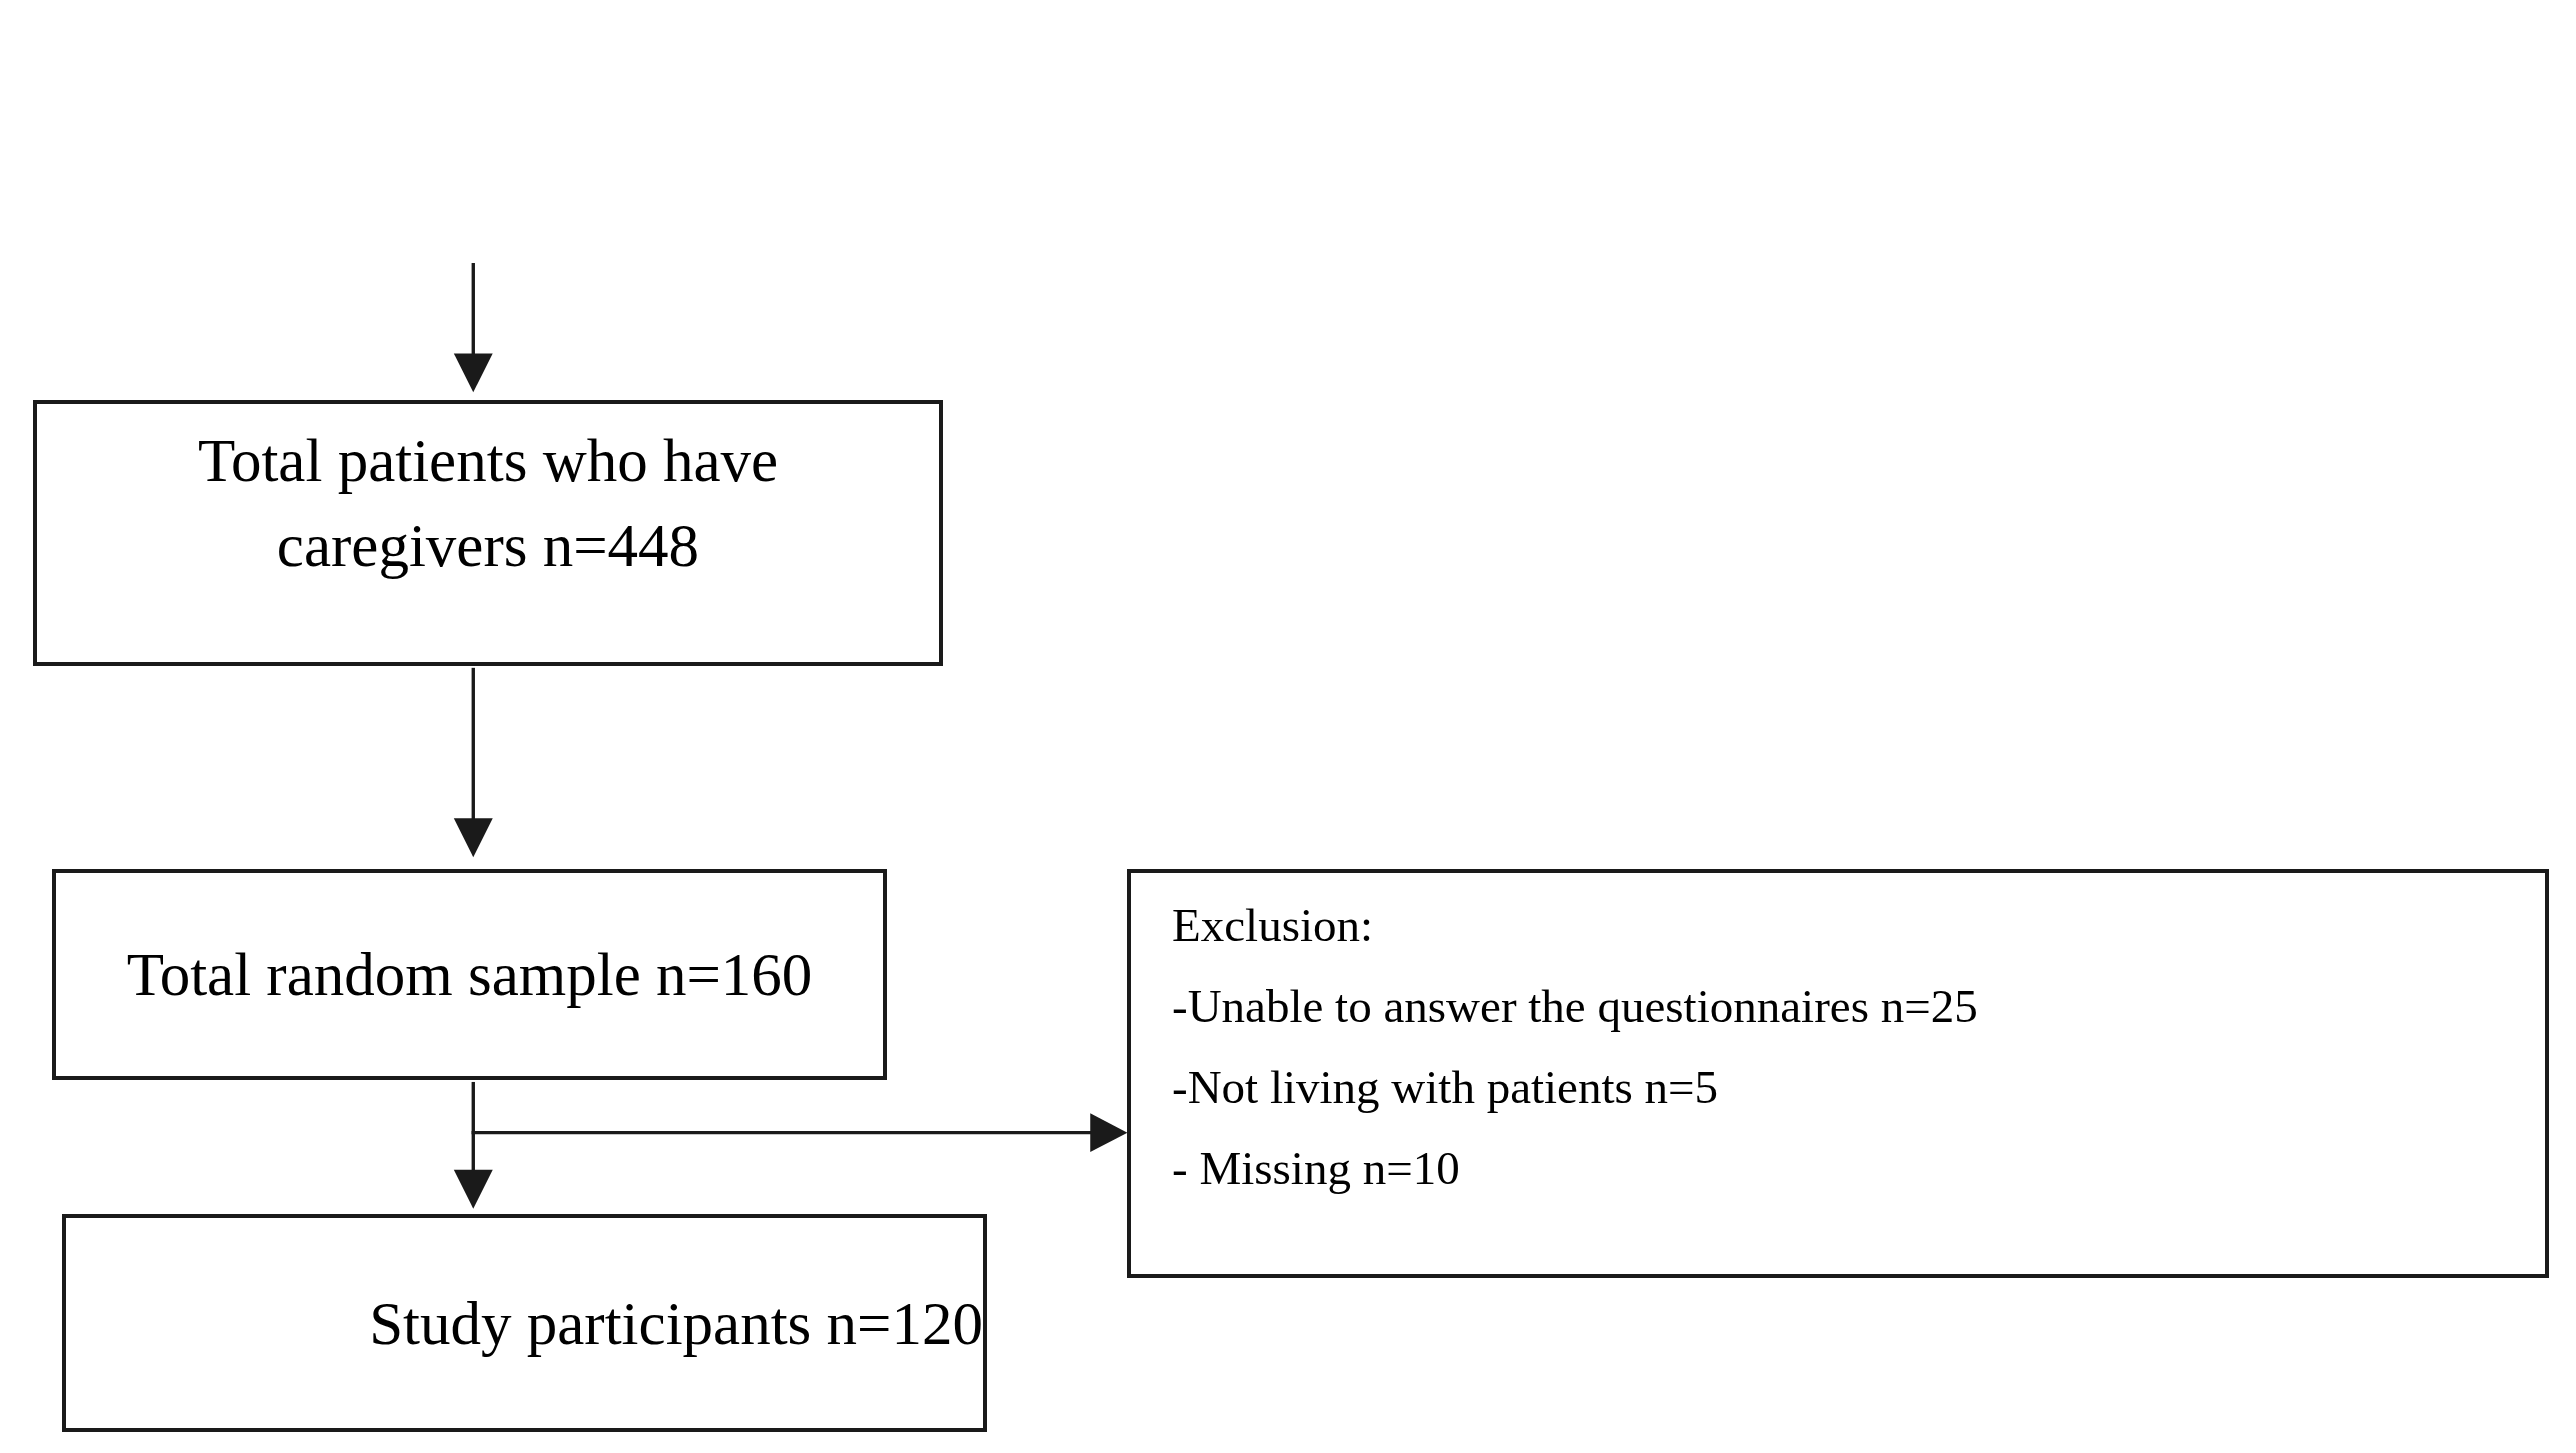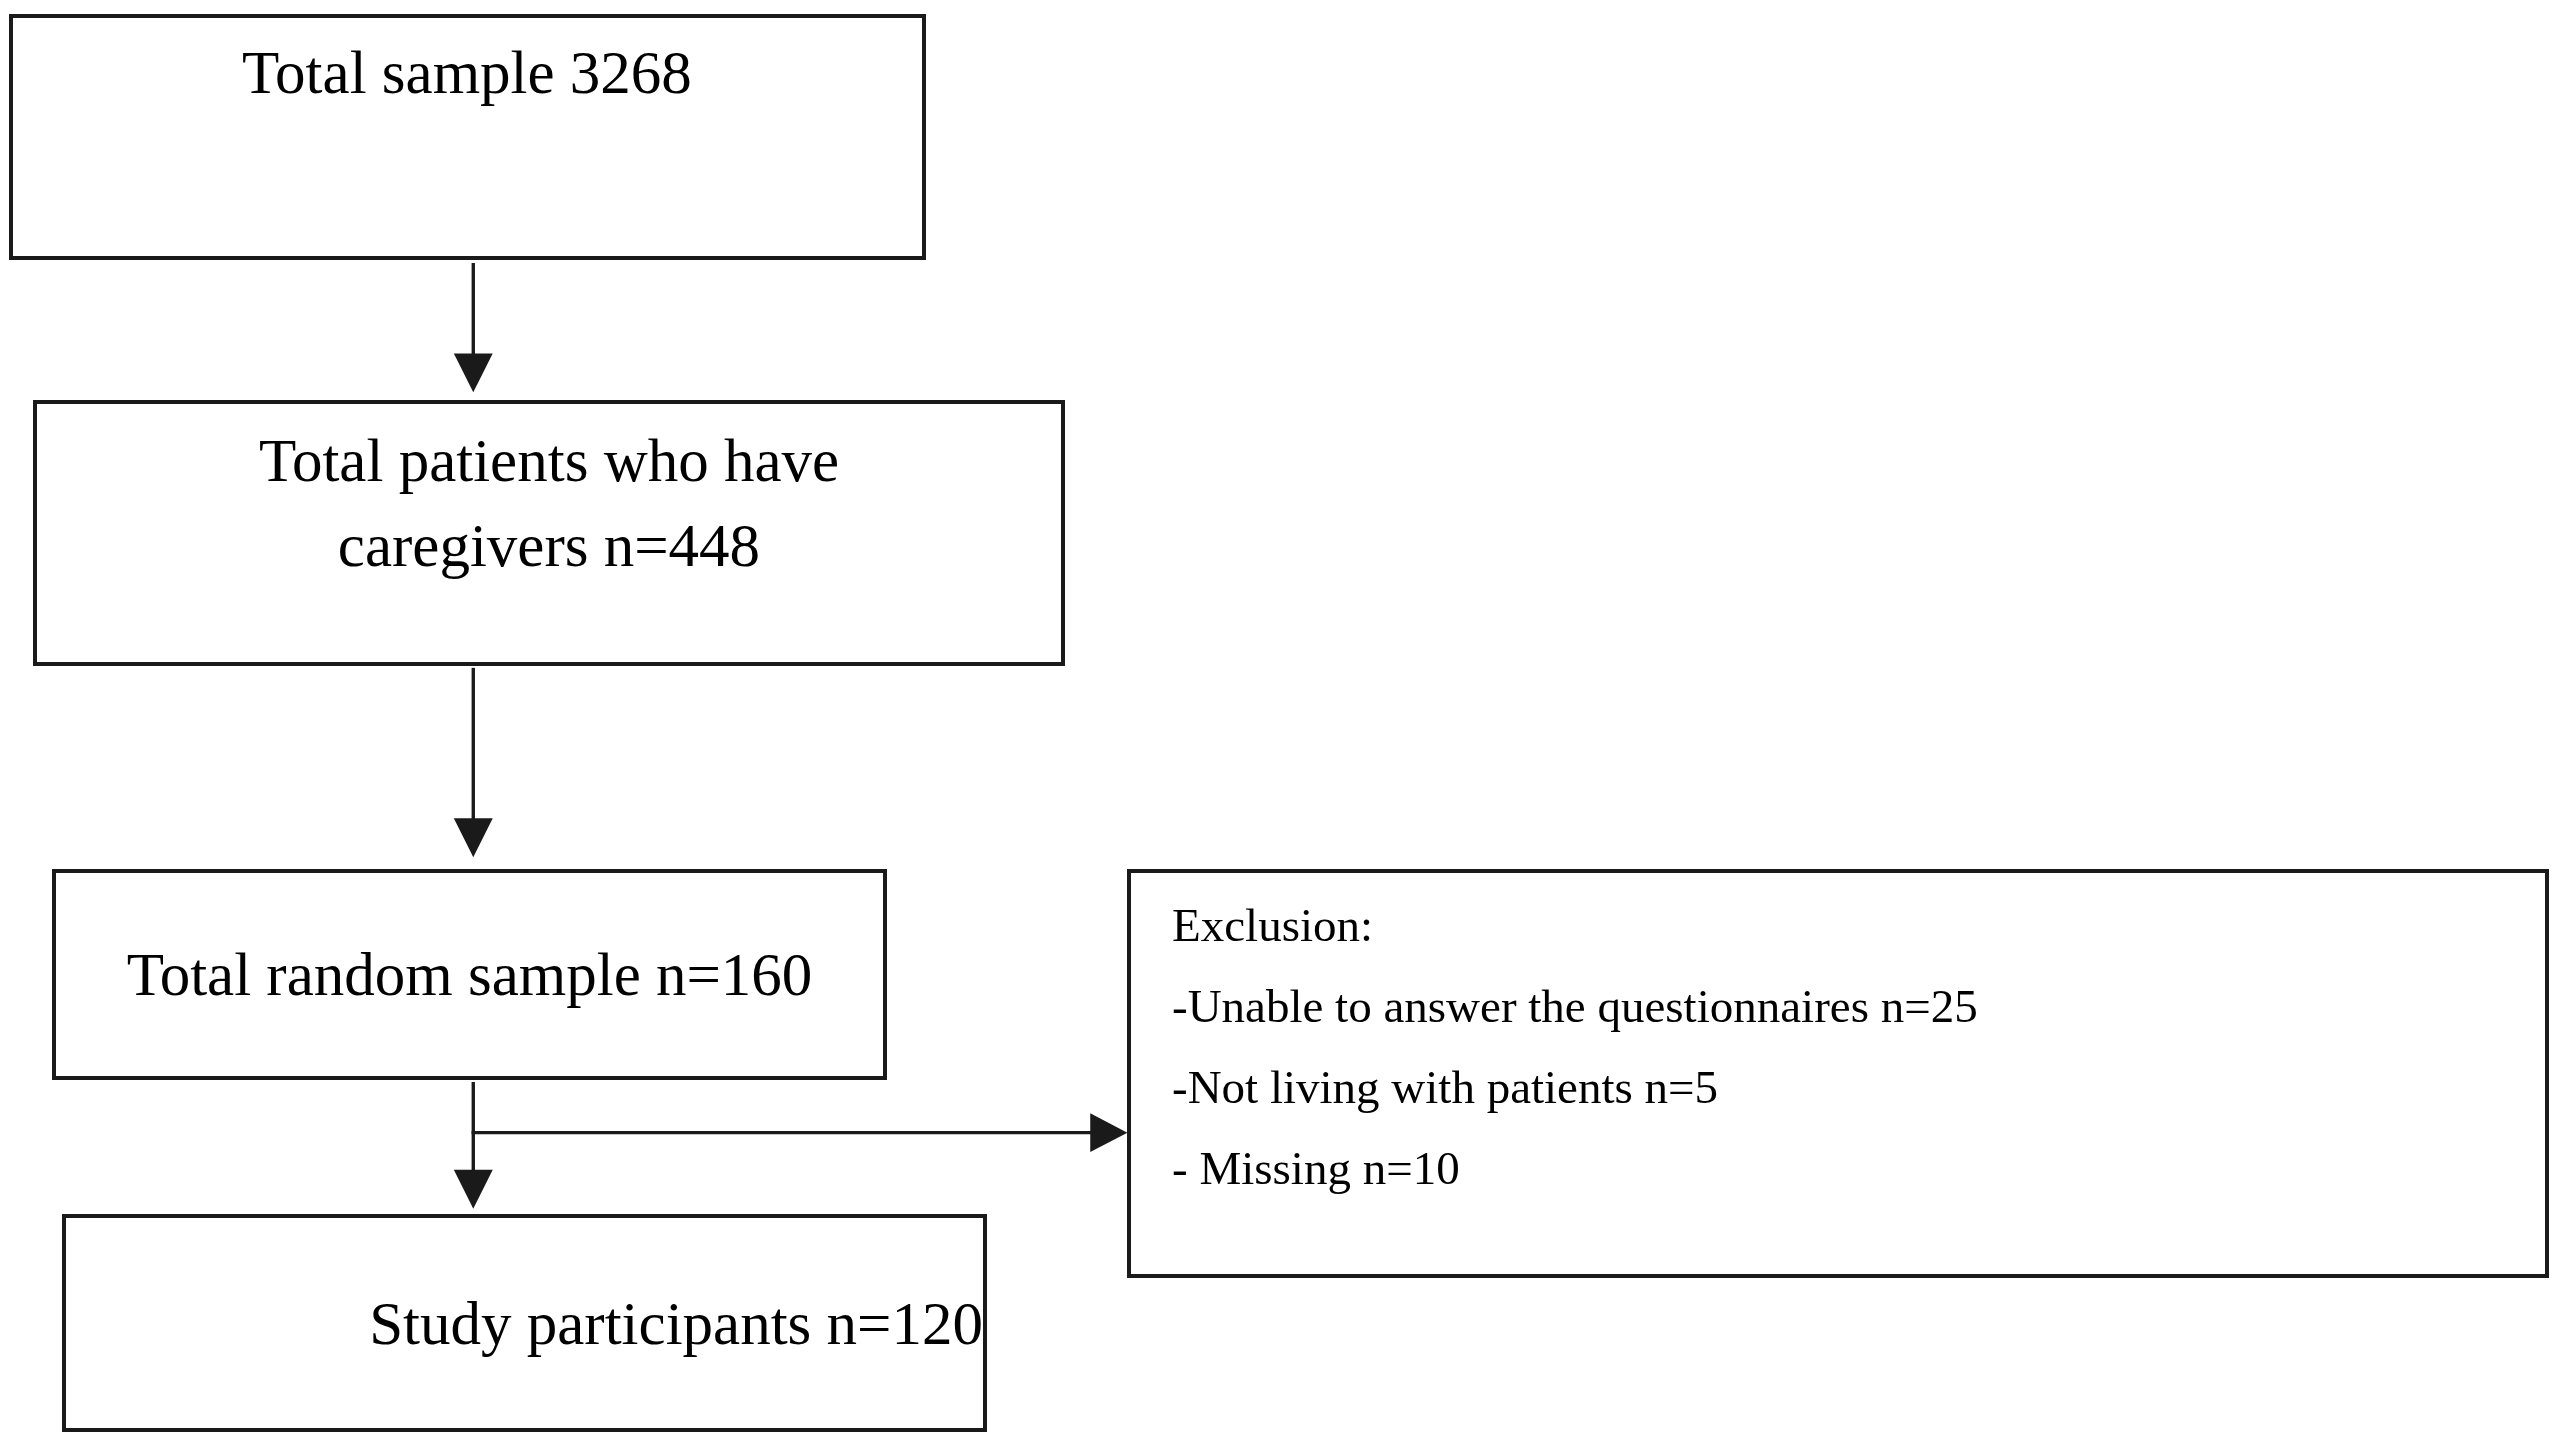--- a/index.html
+++ b/index.html
@@ -37,21 +37,21 @@
   }
   
   #box-total-sample {
     left: 8.5px; top: 14.4px;
     width: 917px; height: 246px;
     padding-top: 12px;
   }
   
   #box-caregivers {
     left: 33px; top: 400px;
-    width: 1032px; height: 266px;
+    width: 910px; height: 266px;
     padding-top: 13.5px;
   }
   
   #box-random-sample {
     left: 52px; top: 869px;
     width: 835px; height: 211px;
     display: flex; align-items: center; justify-content: center;
   }
   
   #box-participants {
@@ -93,23 +93,20 @@
       <line x1="560" y1="1280" x2="560" y2="1386" stroke="#1a1a1a" stroke-width="4"></line>
       <polygon points="537,1384 583,1384 560,1430" fill="#1a1a1a"></polygon>
     </g>
 
     <g>
       <line x1="558" y1="1340" x2="1292" y2="1340" stroke="#1a1a1a" stroke-width="4"></line>
       <polygon points="1290,1317 1290,1363 1334,1340" fill="#1a1a1a"></polygon>
     </g>
   </svg>
 
-  <div class="node" id="box-total-sample">
-    <div class="label">Total sample 3268</div>
-  </div>
 
   <div class="node" id="box-caregivers">
     <div class="label">Total patients who have</div>
     <div class="label">caregivers n=448</div>
   </div>
 
   <div class="node" id="box-random-sample">
     <div class="label">Total random sample n=160</div>
   </div>
 

